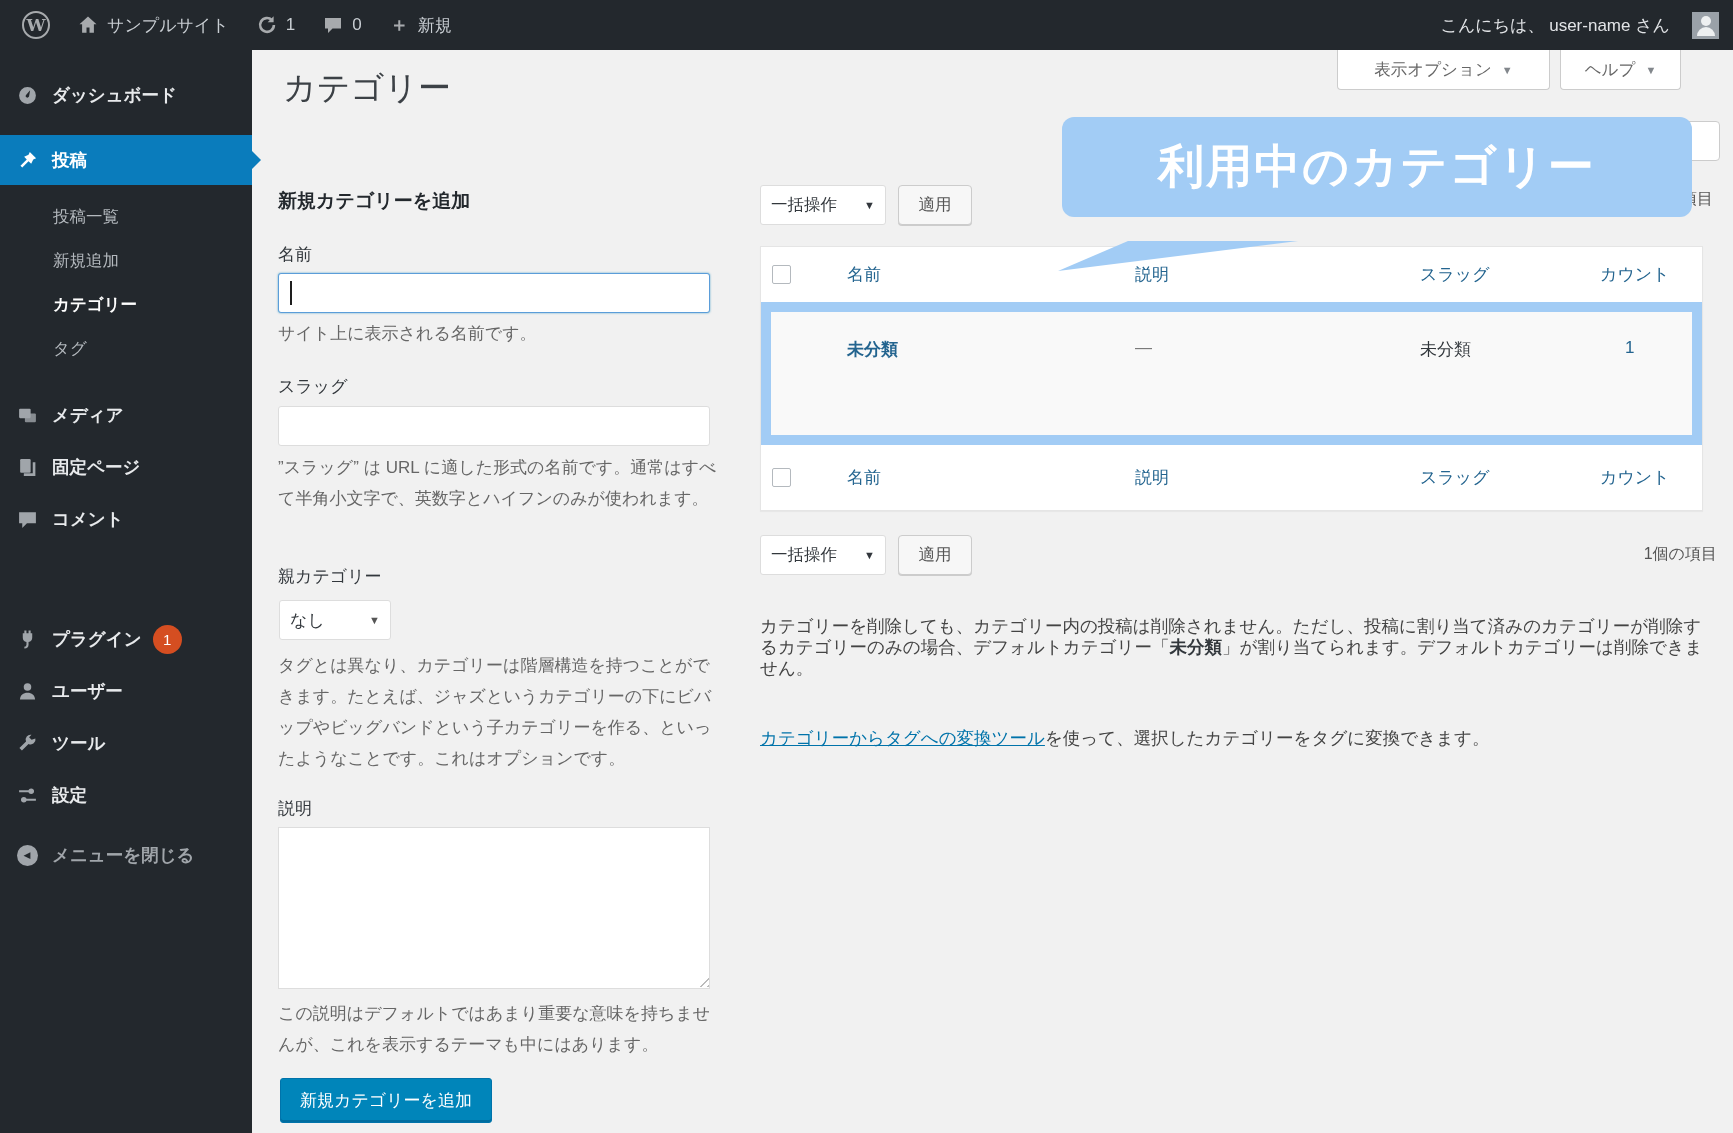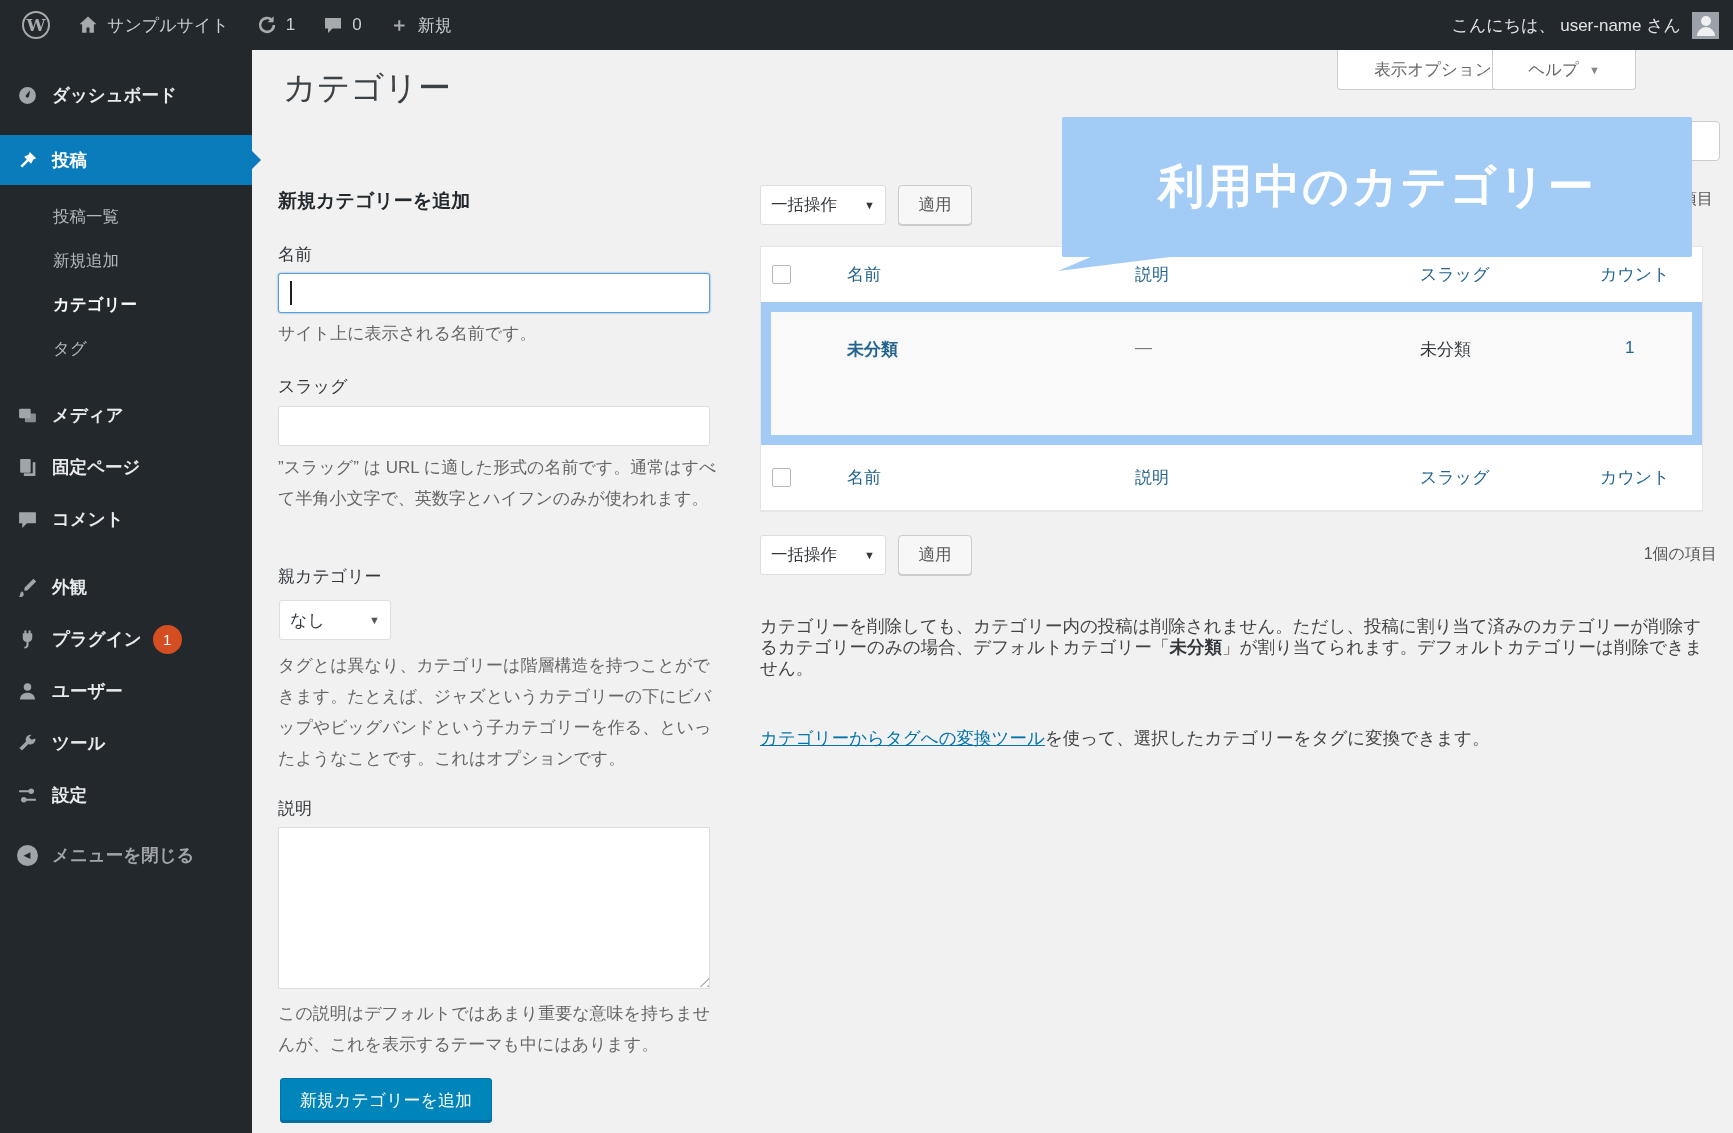--- a/index.html
+++ b/index.html
@@ -8,21 +8,21 @@
 
   
   .adminbar{position:absolute;left:0;top:0;width:1733px;height:50px;background:#23282d;
             display:flex;align-items:center;justify-content:space-between;color:#c9ced3;font-size:17px;}
   .ab-left{display:flex;align-items:center;padding-left:8px;height:50px;}
   .ab-item{display:flex;align-items:center;gap:9px;padding:0 14px;height:50px;cursor:pointer;}
   .wlogo{width:28px;height:28px;border:2px solid #a7aaad;border-radius:50%;display:flex;align-items:center;
          justify-content:center;font-family:"DejaVu Serif",serif;font-size:17px;font-weight:bold;color:#a7aaad;box-sizing:border-box;}
   .ab-ico{width:20px;height:20px;fill:#a7aaad;}
   .plusglyph{font-size:19px;color:#a7aaad;font-weight:bold;}
-  .ab-right{display:flex;align-items:center;gap:11px;padding-right:14px;color:#e2e4e7;}
+  .ab-right{display:flex;align-items:center;gap:22px;padding-right:14px;color:#e2e4e7;}
   .avatar{width:27px;height:27px;background:#9aa1a8;position:relative;}
   .av-head{position:absolute;left:8.5px;top:4px;width:10px;height:10px;border-radius:50%;background:#eef0f1;}
   .av-body{position:absolute;left:4.5px;top:15.5px;width:18px;height:9px;border-radius:9px 9px 0 0;background:#eef0f1;}
 
   
   .sidebar{position:absolute;left:0;top:50px;width:252px;height:1083px;background:#23282d;}
   .mi{position:absolute;left:0;width:252px;height:44px;display:flex;align-items:center;
       color:#e8eaec;font-size:17.5px;cursor:pointer;}
   .mico{width:24px;margin-left:15px;display:flex;justify-content:center;color:#a0a5aa;}
   .mico svg{width:21px;height:21px;fill:currentColor;}
@@ -87,22 +87,22 @@
   .checkbox{width:17px;height:17px;border:1px solid #b4b9be;border-radius:2px;background:#fff;display:block;cursor:pointer;}
   .hl{border:10px solid #a2ccf5;background:#f9f9f9;height:143px;box-sizing:border-box;}
   .hl .trow{grid-template-columns:65px 288px 285px 191px 1fr;align-items:start;padding-top:26px;}
   .cell{font-size:17px;padding-left:11px;}
   .cell.name{font-weight:bold;color:#23648f;cursor:pointer;}
   .cell.desc{color:#777;}
   .cell.slug{color:#32373c;}
   .cell.count{color:#23648f;padding-left:25px;}
 
   
-  .callout{position:absolute;left:1062px;top:117px;width:630px;height:140px;background:#a2ccf5;
-           border-radius:2px;z-index:5;display:flex;align-items:center;justify-content:center;
+  .callout{position:absolute;left:1062px;top:117px;width:630px;height:100px;background:#a2ccf5;
+           border-radius:12px;z-index:5;display:flex;align-items:center;justify-content:center;
            font-size:46px;font-weight:bold;color:#fff;letter-spacing:2px;}
   .callout-tail{position:absolute;left:1058px;top:241px;z-index:5;}
   .search-fragment{position:absolute;left:1555px;top:121px;width:165px;height:40px;background:#fff;
                    border:1px solid #ccc;border-radius:4px;box-sizing:border-box;z-index:1;cursor:pointer;}
 
   
   .note{position:absolute;left:760px;top:616px;width:952px;font-size:17.5px;line-height:21px;color:#444;}
   .note b{color:#32373c;}
   .convert{position:absolute;left:760px;top:726px;font-size:17.5px;color:#444;}
   .linkish{color:#0073aa;text-decoration:underline;cursor:pointer;margin-top:32px;}
@@ -203,28 +203,20 @@
     <div class="mi" style="top:395px">
       <span class="mico">
           <svg viewBox="0 0 20 20">
             <rect x="3" y="2" width="10" height="13" rx="1"></rect>
             <path d="M15 5h2.5v13H6.5v-2.5H15z"></path>
           </svg>
         </span>
       <span class="mlabel">固定ページ</span>
     </div>
 
-    <div class="mi" style="top:515px">
-      <span class="mico">
-          <svg viewBox="0 0 20 20">
-            <path d="M15.6 1.7 18.3 4.4 9.8 12.9 7 13l.1-2.8zM5.5 13.7c-1.8.2-2.4 1.2-2.6 3.1-.1 1-.6 1.4-1.4 1.6 1 .7 2.6.8 3.7.1 1-.6 1.4-1.7 1.1-2.9z"></path>
-          </svg>
-        </span>
-      <span class="mlabel">外観</span>
-    </div>
     <div class="mi" style="top:567px">
       <span class="mico">
           <svg viewBox="0 0 20 20">
             <path d="M13 4V1.5h-2V4H9V1.5H7V4H5.5v4A4.5 4.5 0 0 0 9 12.4V15a2 2 0 0 1-2 2v1.5h.2A3.8 3.8 0 0 0 11 14.9v-2.5A4.5 4.5 0 0 0 14.5 8V4z"></path>
           </svg>
         </span>
       <span class="mlabel">プラグイン</span>
       <span class="badge">1</span>
     </div>
     <div class="mi" style="top:619px">
@@ -260,21 +252,21 @@
           <span class="collapse-circle">◀</span>
         </span>
       <span class="mlabel">メニューを閉じる</span>
     </div>
   </div>
 
   <div class="top-btn" style="left:1337px;width:213px">
     <span>表示オプション</span>
     <span class="caret">▼</span>
   </div>
-  <div class="top-btn" style="left:1492px;width:144px">
+  <div class="top-btn" style="left:1560px;width:121px">
     <span>ヘルプ</span>
     <span class="caret">▼</span>
   </div>
 
   <div class="h1">カテゴリー</div>
 
   <div class="fheading">新規カテゴリーを追加</div>
 
   <div class="flabel" style="top:243px">名前</div>
   <input class="txt focused" style="top: 273px;" value="">

